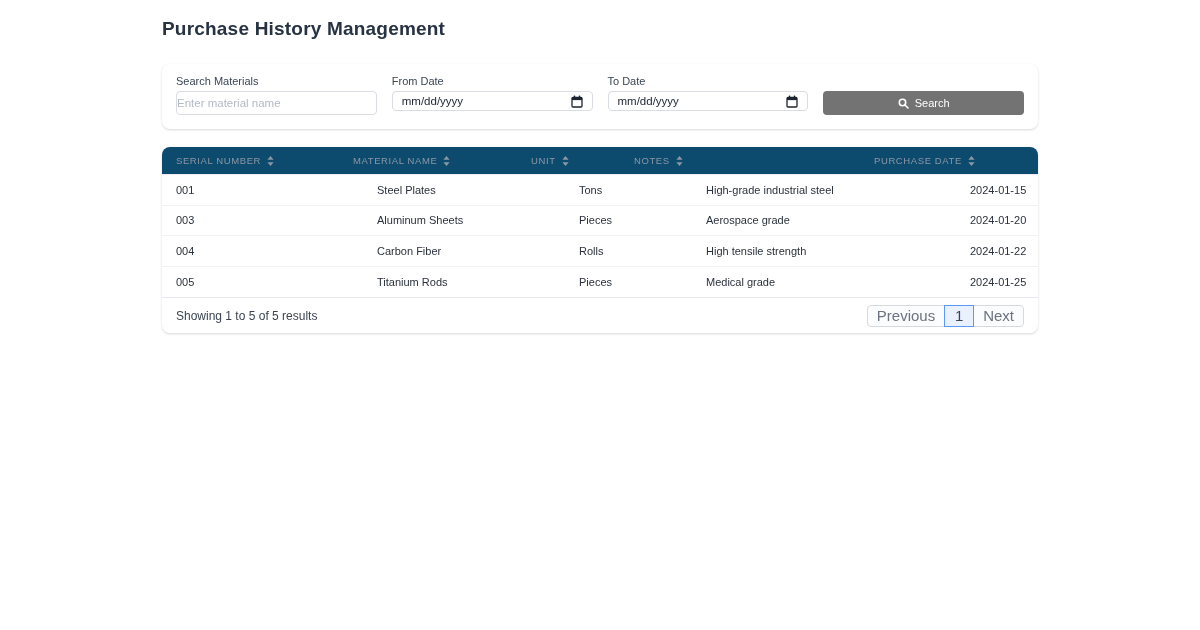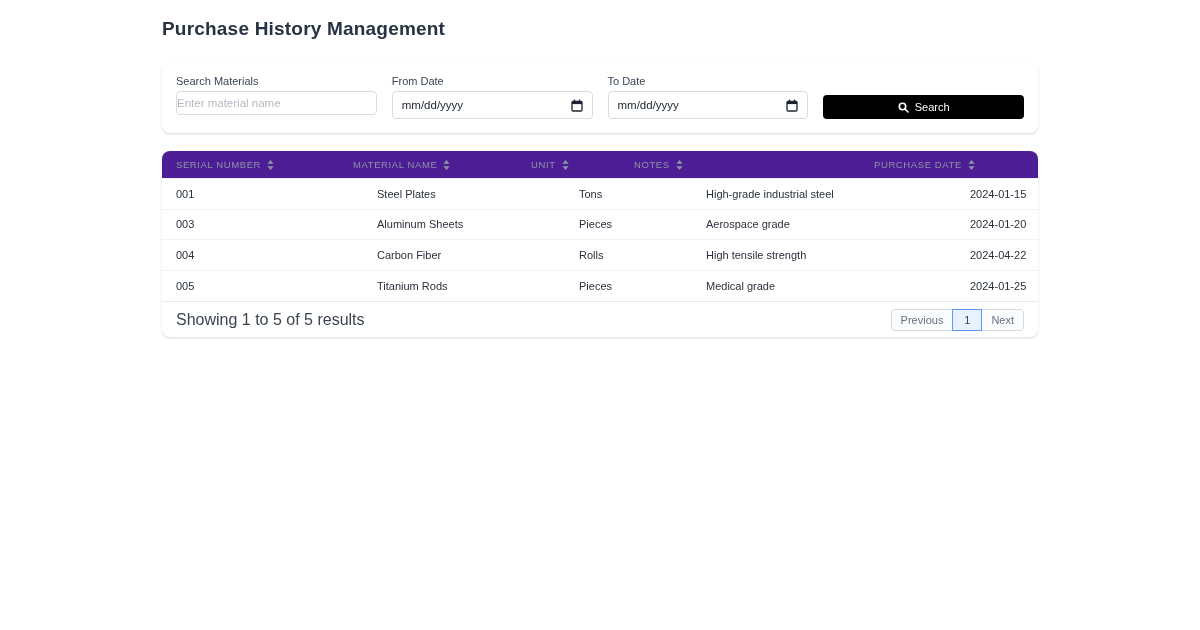--- a/index.html
+++ b/index.html
@@ -45,37 +45,37 @@
     border-radius: 4px;
     padding: 0 0;
     font-size: 11.5px;
     font-family: "Liberation Sans", "DejaVu Sans", sans-serif;
     color: #1f2937;
     width: 100%;
     outline: none;
   }
   .text-input::placeholder { color: #b3bac4; }
   .date-input {
-    height: 28px;
+    height: 20px;
     border: 1px solid #d9dde3;
     border-radius: 4px;
     padding: 0 9px;
     display: flex;
     align-items: center;
     justify-content: space-between;
     font-size: 11.5px;
     color: #1c2430;
     cursor: pointer;
     background: #fff;
   }
   .btn-field { flex: 1; display: flex; flex-direction: column; justify-content: flex-end; }
   .search-btn {
     height: 24px;
     width: 100%;
-    background: #000000;
+    background: #737373;
     border: none;
     border-radius: 4px;
     color: #ffffff;
     font-size: 11px;
     font-family: "Liberation Sans", "DejaVu Sans", sans-serif;
     display: flex;
     align-items: center;
     justify-content: center;
     gap: 6px;
     cursor: pointer;
@@ -83,21 +83,21 @@
 
   
   .table-card { margin-top: 18px; overflow: hidden; }
   .thead, .tr {
     display: grid;
     grid-template-columns: 177px 178px 103px 240px 1fr;
     align-items: center;
   }
   .thead {
     height: 28px;
-    background: #4c1d95;
+    background: #0c4a6e;
     border-bottom: 1px solid #edeff2;
   }
   .th {
     padding-left: 14px;
     display: flex;
     align-items: center;
     gap: 6px;
     font-size: 9.5px;
     letter-spacing: 0.6px;
     text-transform: uppercase;
@@ -122,29 +122,29 @@
 
   
   .tfoot {
     height: 36px;
     border-top: 1px solid #e5e8ec;
     display: flex;
     align-items: center;
     justify-content: space-between;
     padding: 0 14px;
   }
-  .results-summary { font-size: 16px; color: #3b4450; }
+  .results-summary { font-size: 12px; color: #3b4450; }
   .pager { display: flex; }
   .pager button {
     height: 22px;
     padding: 0 9px;
     background: #fbfcfd;
     border: 1px solid #d6dae0;
     color: #6b7280;
-    font-size: 11px;
+    font-size: 15px;
     font-family: "Liberation Sans", "DejaVu Sans", sans-serif;
     cursor: pointer;
   }
   .pager .prev-btn { border-radius: 4px 0 0 4px; }
   .pager .next-btn { border-radius: 0 4px 4px 0; margin-left: -1px; }
   .pager .current-btn {
     margin-left: -1px;
     min-width: 30px;
     padding: 0;
     background: #e8f1fd;
@@ -262,21 +262,21 @@
     <div class="td">Pieces</div>
     <div class="td">Aerospace grade</div>
     <div class="td">2024-01-20</div>
   </div>
 
   <div class="tr">
     <div class="td">004</div>
     <div class="td">Carbon Fiber</div>
     <div class="td">Rolls</div>
     <div class="td">High tensile strength</div>
-    <div class="td">2024-04-22</div>
+    <div class="td">2024-01-22</div>
   </div>
 
   <div class="tr">
     <div class="td">005</div>
     <div class="td">Titanium Rods</div>
     <div class="td">Pieces</div>
     <div class="td">Medical grade</div>
     <div class="td">2024-01-25</div>
   </div>
 </div>

